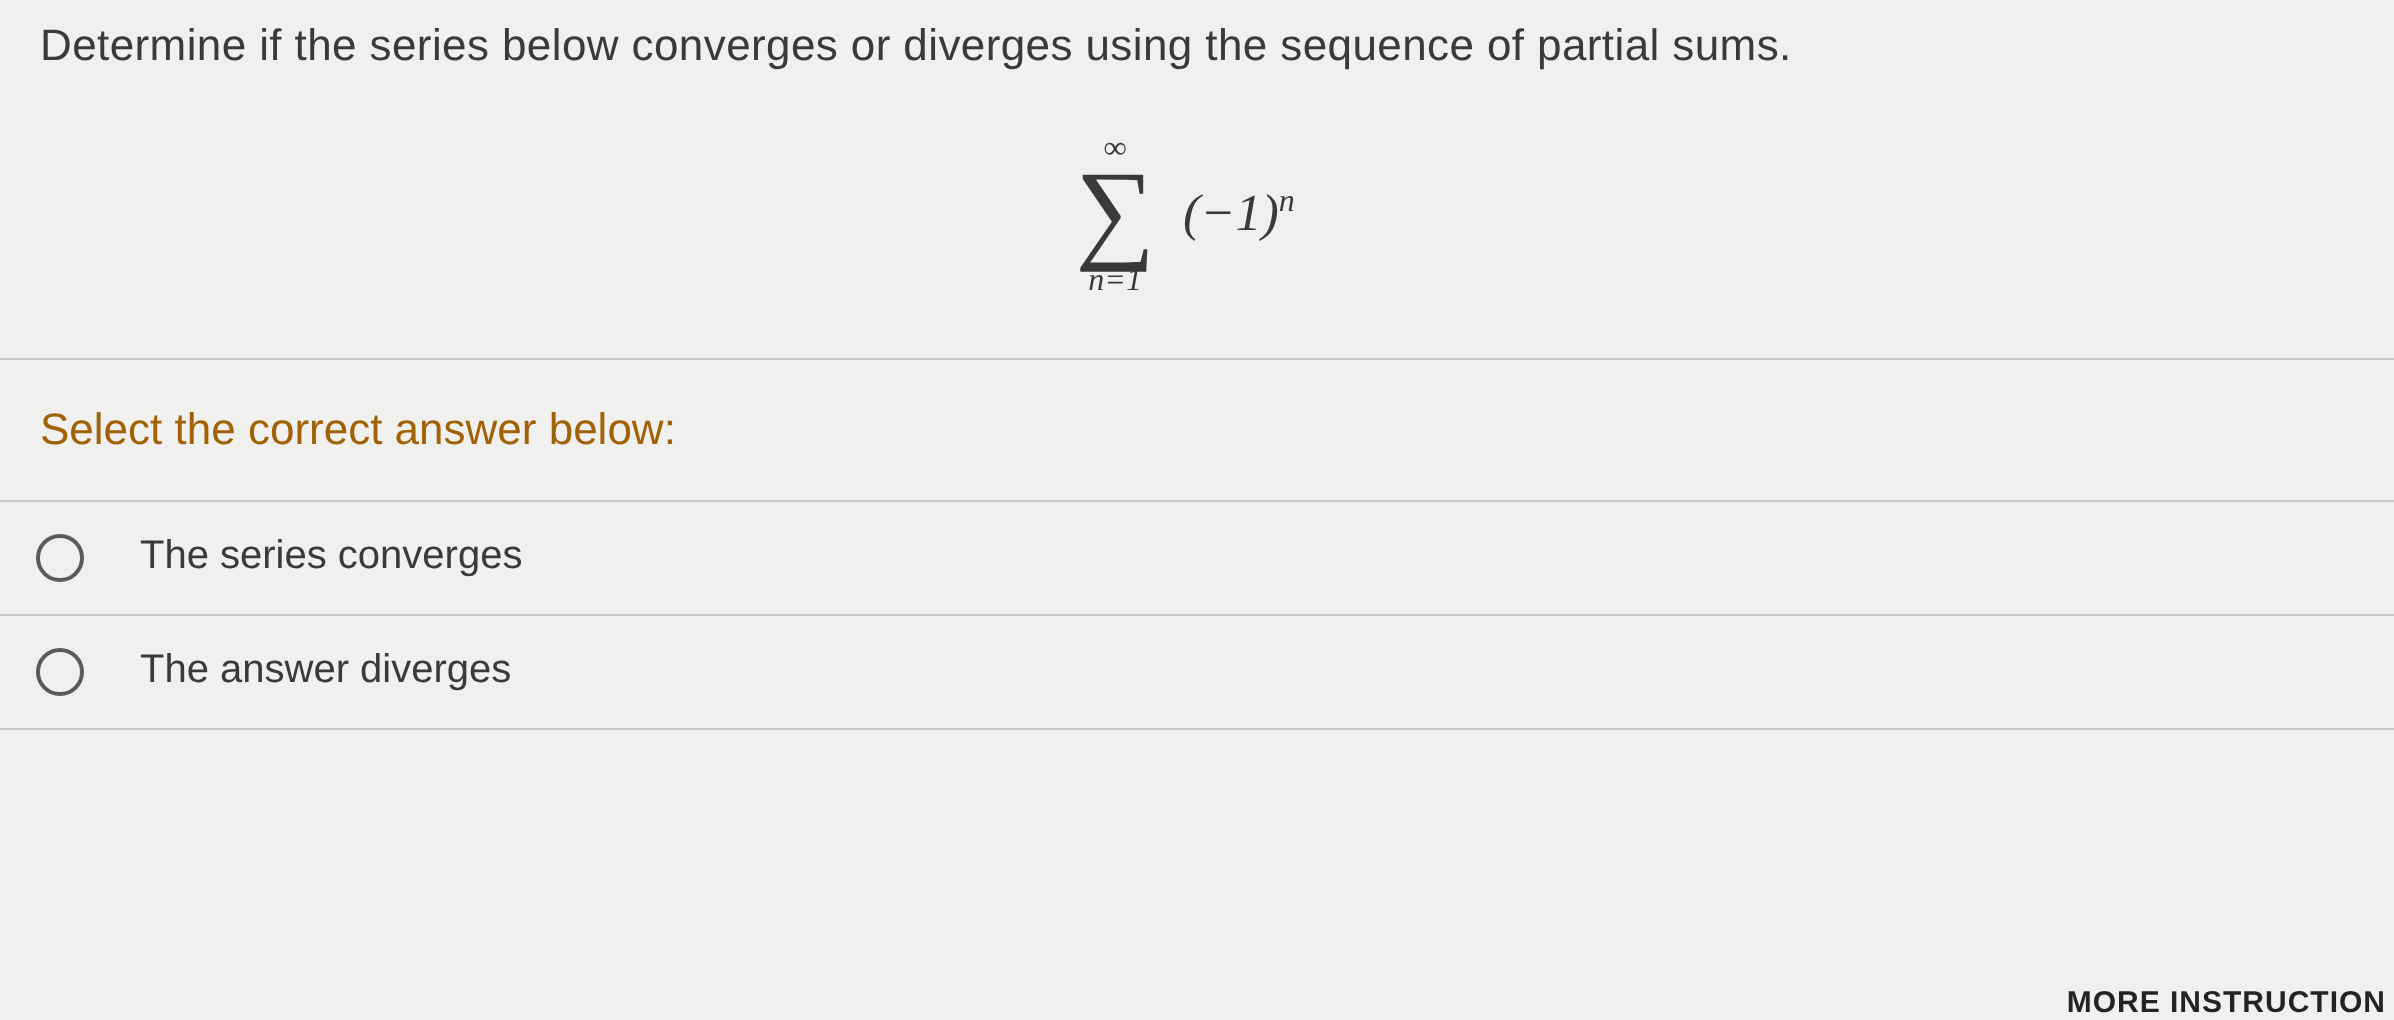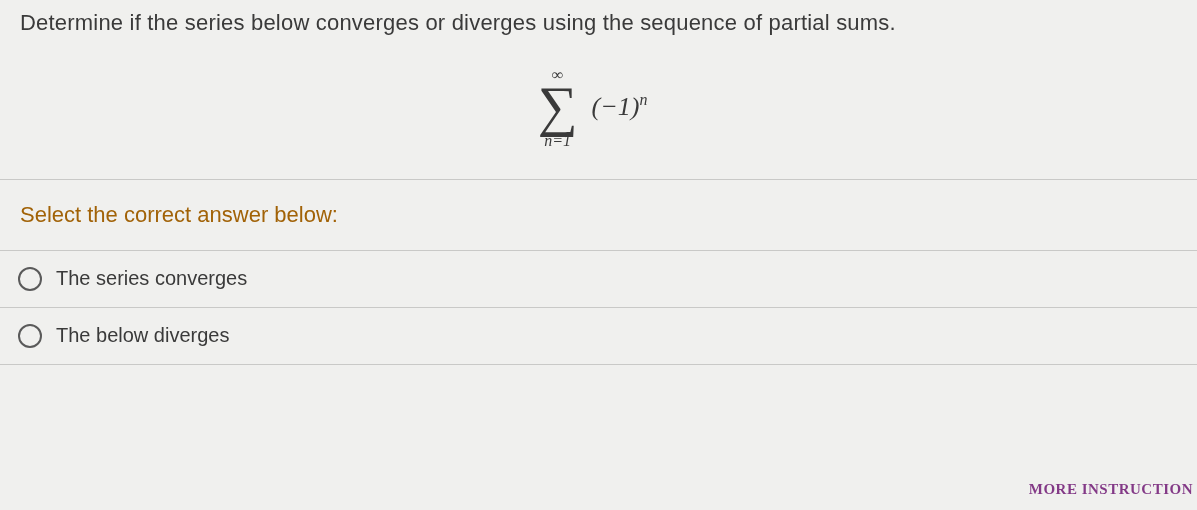--- a/index.html
+++ b/index.html
@@ -79,46 +79,45 @@
     }
     .instructions-row {
       padding: 22px 20px;
       border-bottom: 1px solid #c9c9c7;
       font-size: 22px;
       color: #a16207;
     }
     .option-row {
       display: flex;
       align-items: center;
-      gap: 14px;
+      gap: 28px;
       padding: 16px 18px;
       border-bottom: 1px solid #c9c9c7;
       cursor: pointer;
     }
     .radio {
       width: 24px;
       height: 24px;
       border: 2.5px solid #5a5a5a;
       border-radius: 50%;
       flex-shrink: 0;
     }
     .option-label {
       font-size: 20px;
       color: #3a3a3a;
     }
     .footer-hint {
       position: absolute;
-      bottom: 12px;
+      bottom: 0;
       right: 4px;
       font-size: 15px;
       font-weight: 700;
       letter-spacing: 0.5px;
-      color: #701a75;
+      color: #000000;
       opacity: 0.85;
-      font-family: Liberation Serif, serif;
     }
   </style>
 </head>
 <body>
 
 <div class="question-area">
   <div class="question-text">Determine if the series below converges or diverges using the sequence of partial sums.</div>
   <div class="formula-area">
     <span class="sigma-wrap">
       <span class="sigma-block">
@@ -137,16 +136,16 @@
 
 <div class="instructions-row">Select the correct answer below:</div>
 
 <div class="option-row">
   <span class="radio"></span>
   <span class="option-label">The series converges</span>
 </div>
 
 <div class="option-row">
   <span class="radio"></span>
-  <span class="option-label">The below diverges</span>
+  <span class="option-label">The answer diverges</span>
 </div>
 
 <div class="footer-hint">MORE INSTRUCTION</div>
 
 </body></html>

